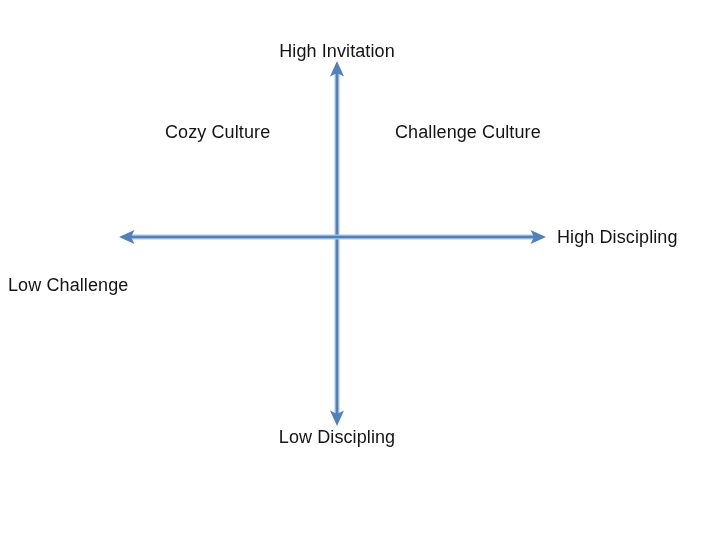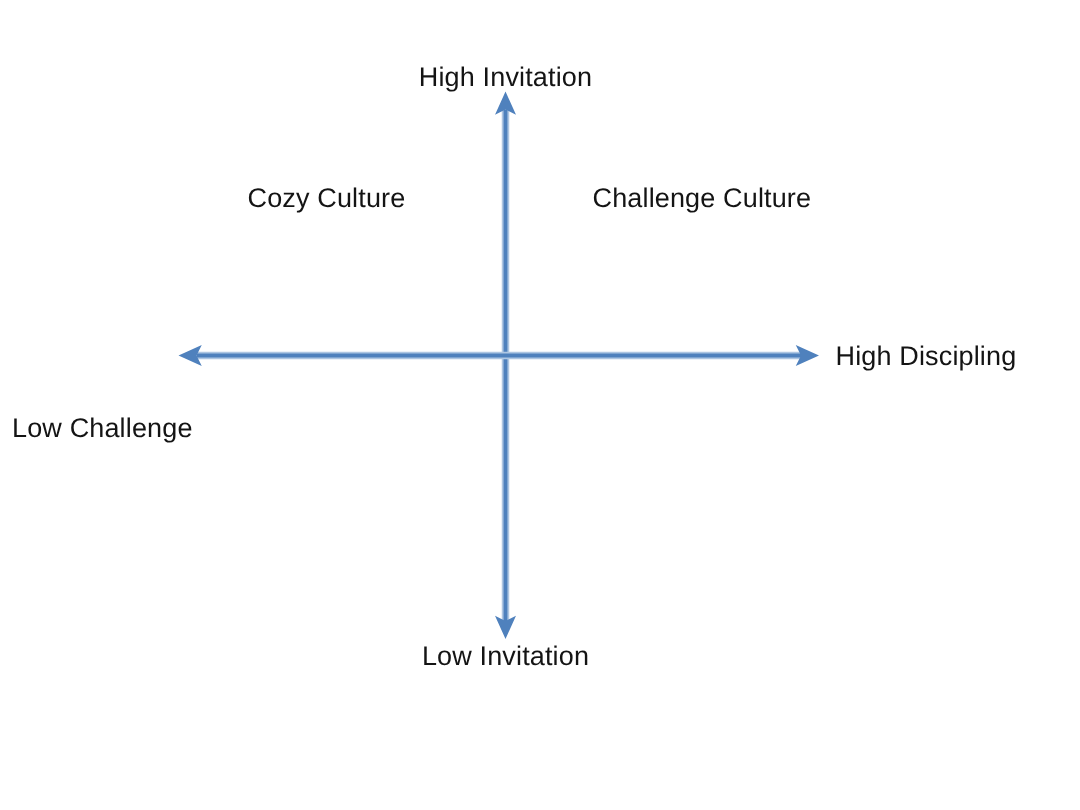--- a/index.html
+++ b/index.html
@@ -48,21 +48,21 @@
     <line x1="131" y1="237" x2="534" y2="237" stroke-width="2.6" stroke-linecap="butt" stroke="#4F81BD"></line>
 
     <polygon points="337,61 330,76.5 337,73 344,76.5" fill="#4F81BD"></polygon>
     <polygon points="337,426 330,410.5 337,414 344,410.5" fill="#4F81BD"></polygon>
     <polygon points="119,237 134.5,230 131,237 134.5,244" fill="#4F81BD"></polygon>
     <polygon points="546,237 530.5,230 534,237 530.5,244" fill="#4F81BD"></polygon>
   </svg>
 
   <div class="label centered" style="left:337px; top:40px;">High Invitation</div>
 
-  <div class="label centered" style="left:337px; top:426px;">Low Invitation</div>
+  <div class="label centered" style="left:337px; top:426px;">Low Discipling</div>
 
   <div class="label" style="left:8px; top:226px;margin-top:48px;">Low Challenge</div>
 
   <div class="label" style="left:557px; top:226px;">High Discipling</div>
 
   <div class="label" style="left:165px; top:121px;text-align:center;">Cozy Culture</div>
 
   <div class="label" style="left:395px; top:121px;">Challenge Culture</div>
 
 

